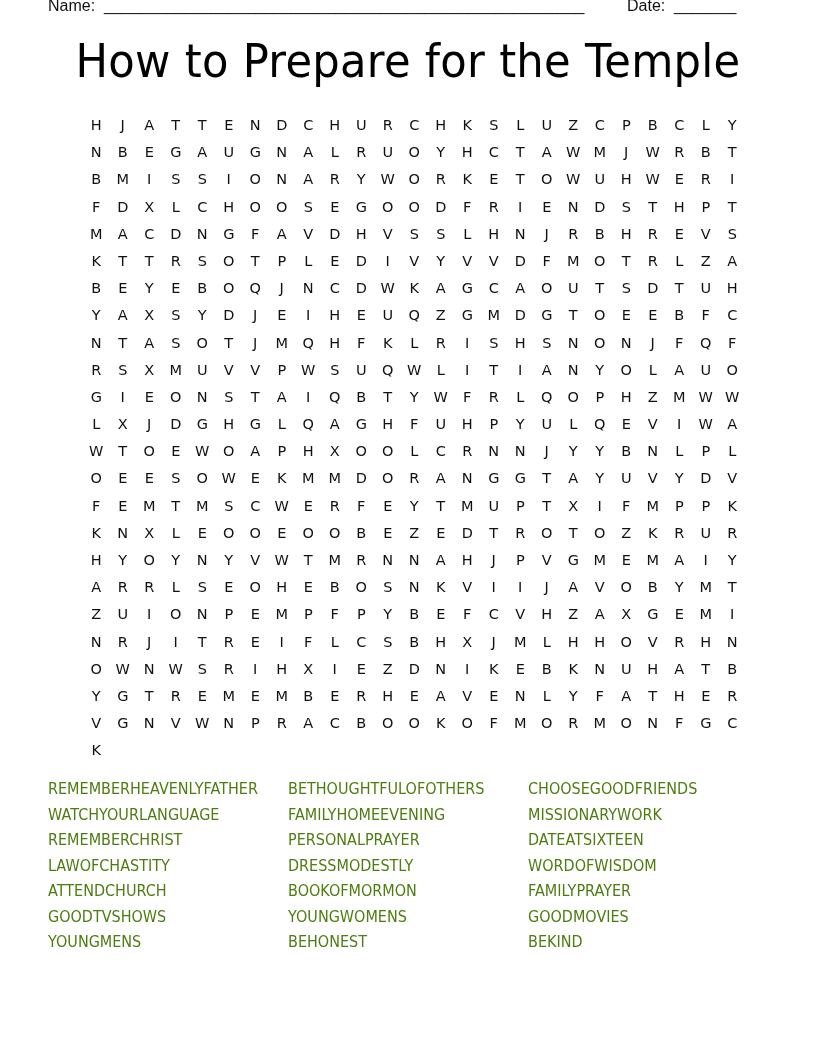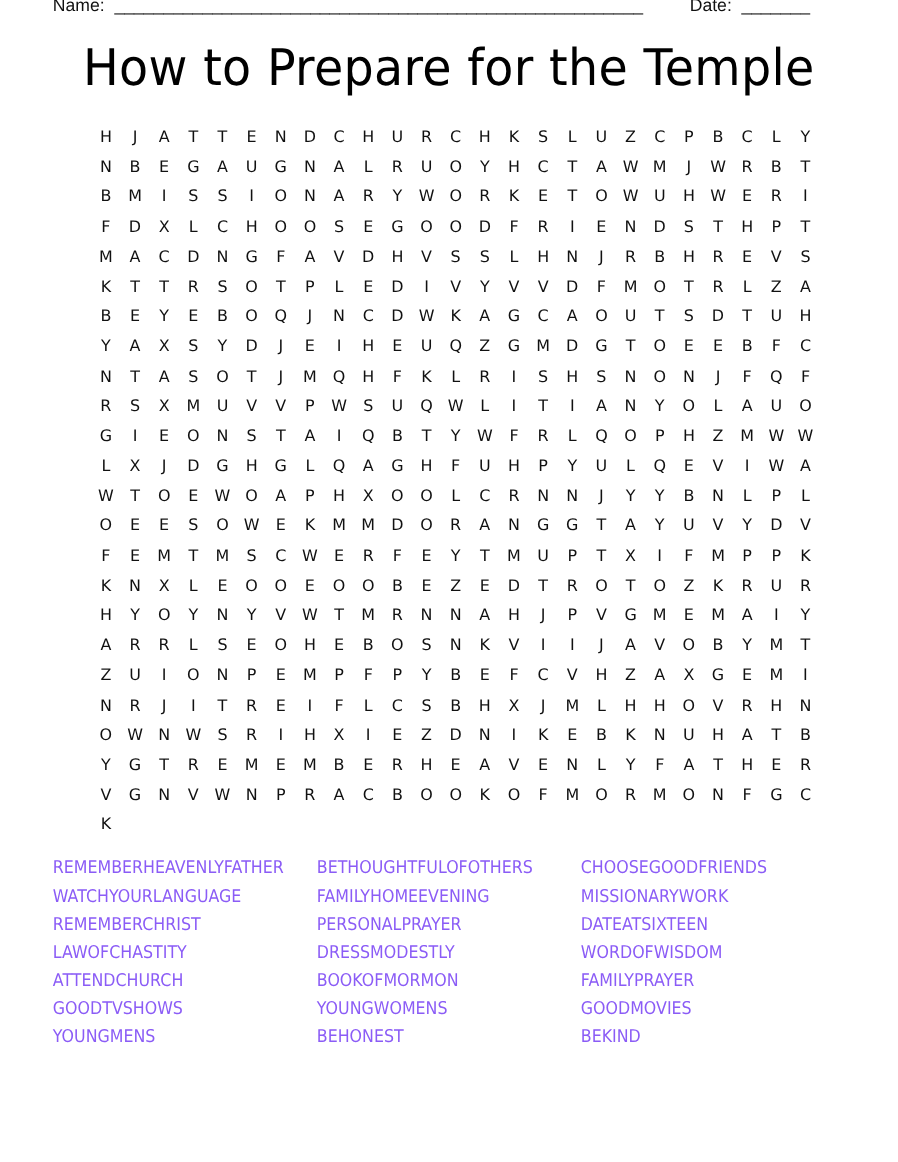--- a/index.html
+++ b/index.html
@@ -25,21 +25,21 @@
       grid-auto-rows: 27.2px;
     }
     .cell {
       font-family: "DejaVu Sans", sans-serif; font-size: 14.5px; color: #111;
       text-align: center; line-height: 27px;
     }
     .wordlist {
       position: absolute; top: 779px; left: 48px;
       display: grid; grid-template-columns: 240px 240px 240px;
       grid-auto-rows: 25.5px;
-      font-family: "DejaVu Sans", sans-serif; font-size: 16px; color: #8b5cf6;
+      font-family: "DejaVu Sans", sans-serif; font-size: 16px; color: #4d7c0f;
     }
     .word { white-space: nowrap; transform: scaleX(0.9); transform-origin: left center; }
   </style>
 </head>
 <body>
 
 <div class="header-line">
   <span class="name-label">Name:</span>
   <span class="name-blank">______________________________________________________</span>
   <span class="date-label">Date:</span>

